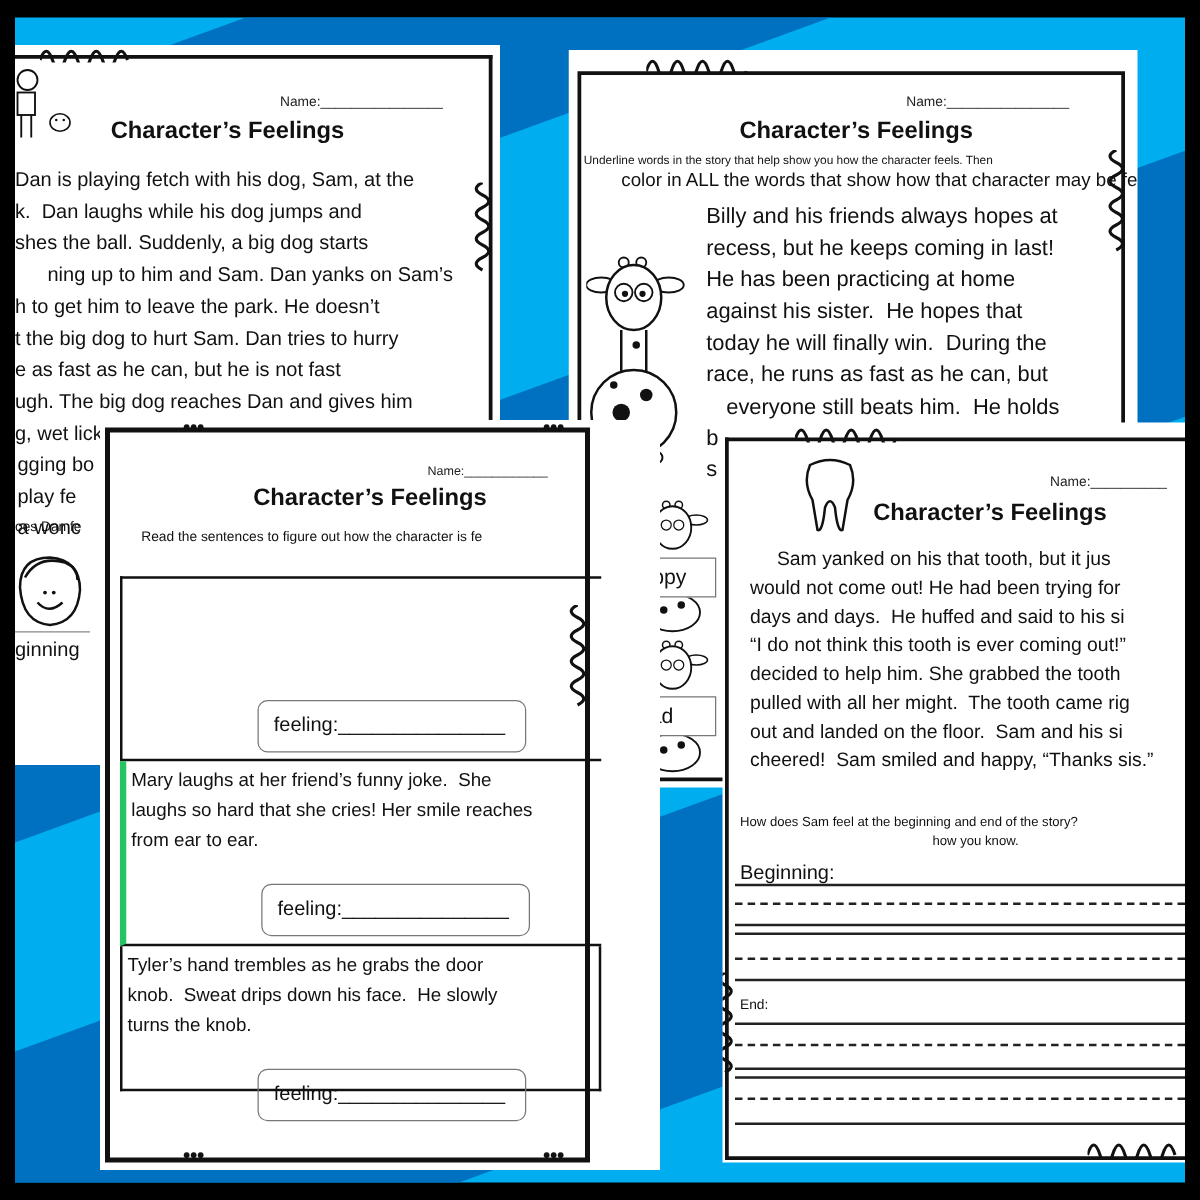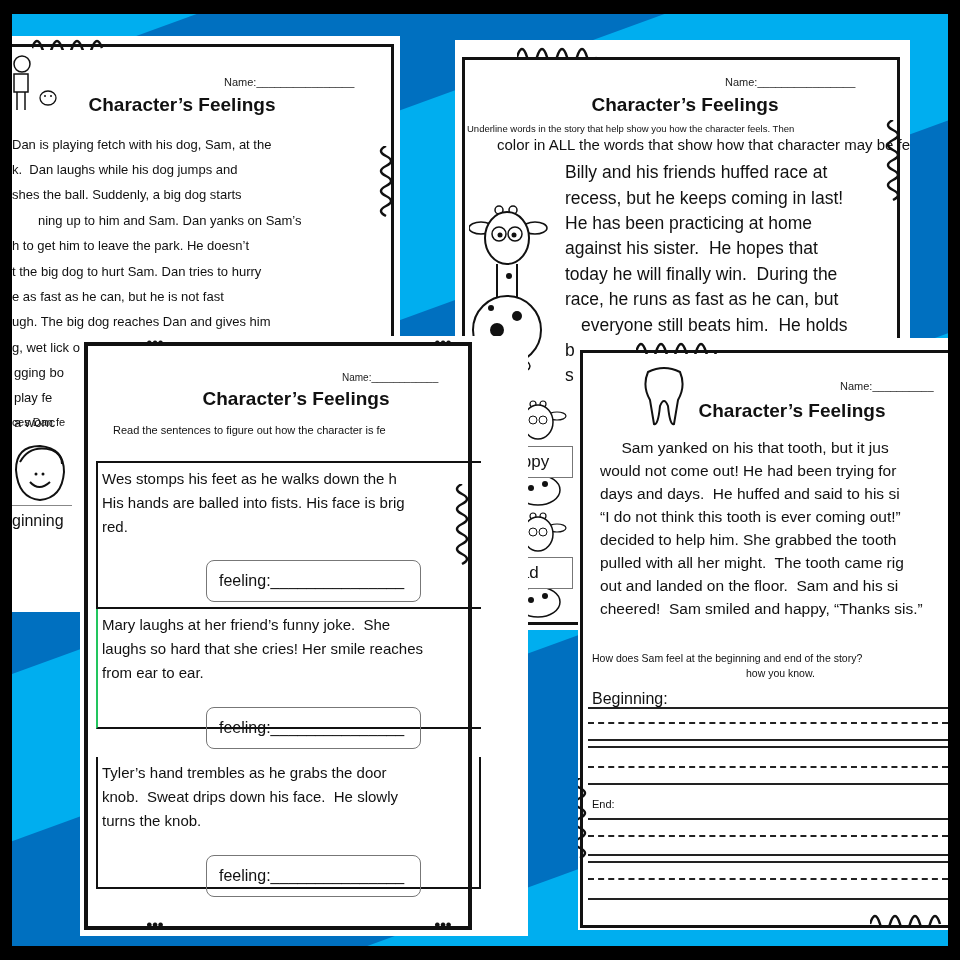--- a/index.html
+++ b/index.html
@@ -9,21 +9,21 @@
     
     .bg { position: absolute; left: 12px; top: 14px; width: 936px; height: 932px; overflow: hidden; background: #00aeef; }
     .stripe { position: absolute; left: -200px; width: 1400px; background: #0070c0; transform: rotate(-20deg); transform-origin: left top; }
 
     .page { position: absolute; background: #fff; overflow: hidden; }
     .frame { position: absolute; border: 3px solid #111; }
     .squig { position: absolute; }
 
     .name-line { position: absolute; font-size: 11px; color: #222; white-space: nowrap; }
     .title { position: absolute; font-weight: bold; font-size: 19px; text-align: center; white-space: nowrap; }
-    .story { position: absolute; font-size: 13px; line-height: 25.4px; white-space: pre; }
+    .story { position: absolute; font-size: 16px; line-height: 25.4px; white-space: pre; }
     .small { position: absolute; font-size: 10px; white-space: nowrap; }
 
     
     .card { position: absolute; left: 16px; width: 385px; border-bottom: 2px solid #111; }
     .card-text { position: absolute; left: 4px; top: 4px; font-size: 15px; line-height: 24px; white-space: pre; }
     .feeling-box { position: absolute; left: 108px; width: 215px; height: 42px; border: 1px solid #777; border-radius: 8px; font-size: 16px; padding: 11px 0 0 12px; white-space: nowrap; }
     .dots { position: absolute; font-size: 11px; letter-spacing: -1px; }
 
     .word-label { position: absolute; border: 1px solid #777; background: #fff; font-size: 17px; text-align: center; line-height: 30px; }
 
@@ -112,21 +112,21 @@
     <circle cx="38" cy="130" r="34" fill="#fff" stroke="#111" stroke-width="2"></circle>
     <circle cx="28" cy="130" r="7" fill="#111"></circle>
       <circle cx="48" cy="116" r="5" fill="#111"></circle>
       <circle cx="54" cy="140" r="4" fill="#111"></circle>
       <circle cx="40" cy="76" r="3" fill="#111"></circle>
       <circle cx="22" cy="108" r="3" fill="#111"></circle>
     <ellipse cx="24" cy="166" rx="9" ry="6" fill="none" stroke="#111" stroke-width="1.5"></ellipse>
       <ellipse cx="52" cy="166" rx="9" ry="6" fill="none" stroke="#111" stroke-width="1.5"></ellipse>
   </svg>
   <div>
-    <div class="story" style="left:110px;top:120px;font-size:17.5px;">Billy and his friends huffed race at</div>
+    <div class="story" style="left:110px;top:120px;font-size:17.5px;">Billy and his friends always hopes at</div>
     <div class="story" style="left:110px;top:146px;font-size:17.5px;">recess, but he keeps coming in last!</div>
     <div class="story" style="left:110px;top:171px;font-size:17.5px;">He has been practicing at home</div>
     <div class="story" style="left:110px;top:196px;font-size:17.5px;">against his sister.  He hopes that</div>
     <div class="story" style="left:110px;top:222px;font-size:17.5px;">today he will finally win.  During the</div>
     <div class="story" style="left:110px;top:247px;font-size:17.5px;">race, he runs as fast as he can, but</div>
     <div class="story" style="left:126px;top:273px;font-size:17.5px;">everyone still beats him.  He holds</div>
     <div class="story" style="left:110px;top:298px;font-size:17.5px;">b</div>
     <div class="story" style="left:110px;top:323px;font-size:17.5px;">s</div>
   </div>
 
@@ -165,32 +165,29 @@
   <div class="dots" style="left:66px;top:582px;">●●●</div>
   <div class="dots" style="left:354px;top:582px;">●●●</div>
   <svg class="squig" style="left:374px;top:148px;" width="16" height="90">
       <path d="M8 0 Q-2 5 8 10 T8 20 T8 30 T8 40 T8 50 T8 60 T8 70 T8 80" fill="none" stroke="#111" stroke-width="2.5"></path>
     </svg>
   <div class="name-line" style="left:262px;top:36px;font-size:10px;">Name:____________</div>
   <div class="title" style="left:116px;top:52px;width:200px;">Character’s Feelings</div>
   <div class="small" style="left:33px;top:88px;font-size:11px;">Read the sentences to figure out how the character is fe</div>
 
   <div class="card" style="top:125px;height:148px;border-top:2px solid #111;border-left:2px solid #111;">
-    <div class="card-text">Wes stomps his feet as he walks down the h
-His hands are balled into fists. His face is brig
-red.</div>
     <div class="feeling-box" style="top:97px;">feeling:_______________</div>
   </div>
-  <div class="card" style="top:273px;height:120px;border-left:2px solid #22c55e;">
+  <div class="card" style="top:273px;height:148px;border-left:5px solid #22c55e;">
     <div class="card-text">Mary laughs at her friend’s funny joke.  She
 laughs so hard that she cries! Her smile reaches
 from ear to ear.</div>
     <div class="feeling-box" style="top:98px;">feeling:_______________</div>
   </div>
-  <div class="card" style="top:421px;height:132px;border-left:2px solid #111;border-right:2px solid #111;">
+  <div class="card" style="top:421px;height:116px;border-left:2px solid #111;border-right:2px solid #111;">
     <div class="card-text">Tyler’s hand trembles as he grabs the door
 knob.  Sweat drips down his face.  He slowly
 turns the knob.</div>
     <div class="feeling-box" style="top:98px;">feeling:_______________</div>
   </div>
 </div>
 
 <div class="page" style="left:578px;top:338px;width:370px;height:592px;">
   <div class="frame" style="left:2px;top:12px;width:380px;height:578px;border-right:none;"></div>
   <svg class="squig" style="left:58px;top:0px;" width="84" height="16">

